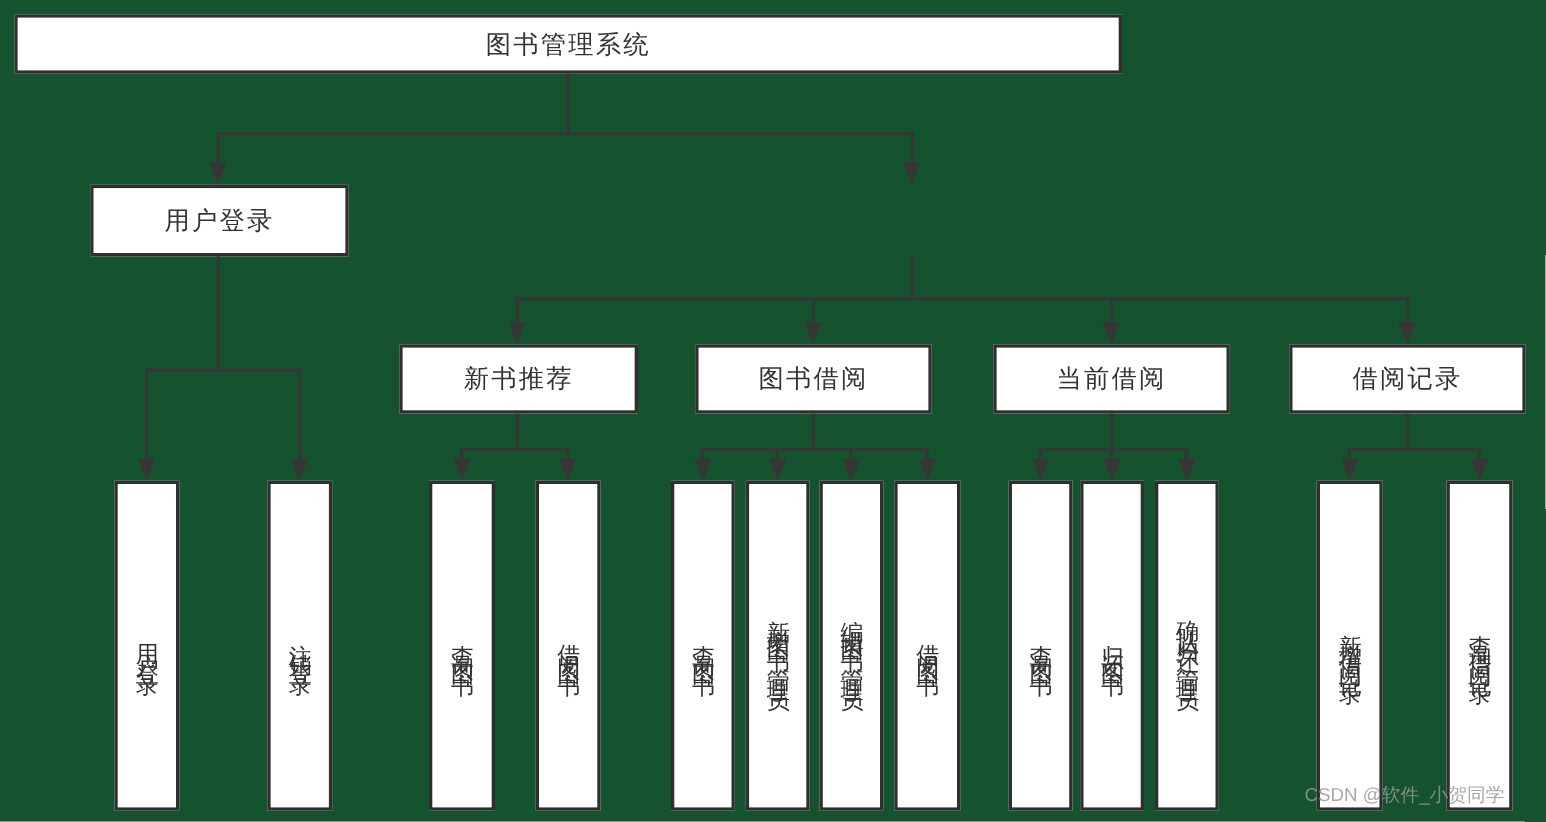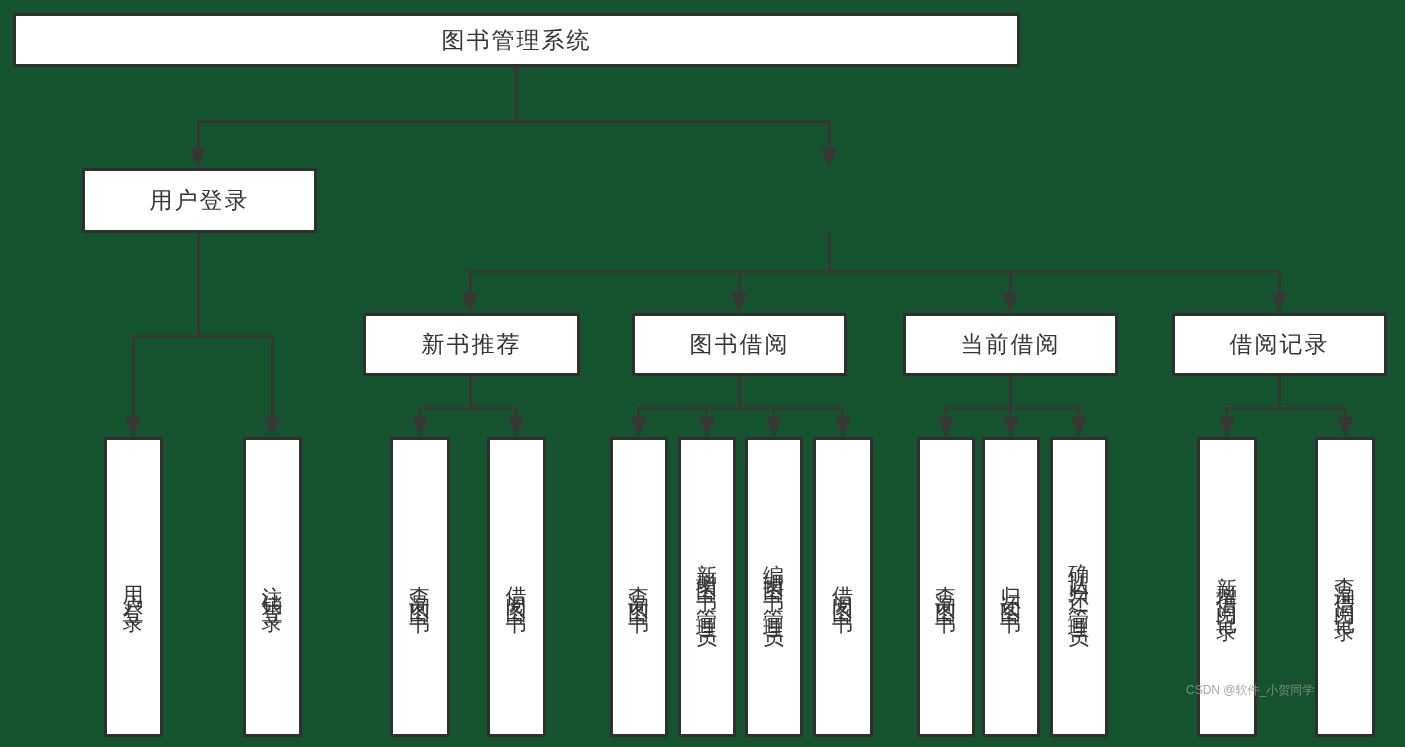--- a/index.html
+++ b/index.html
@@ -47,22 +47,22 @@
     position: absolute;
     width: 0;
     height: 0;
     border-left: 8px solid transparent;
     border-right: 8px solid transparent;
     border-top: 20px solid #363636;
   }
   .watermark {
     position: absolute;
     left: 1186px;
-    top: 682px;
-    font-size: 12px;
+    top: 711px;
+    font-size: 17px;
     color: rgba(150, 150, 150, 0.85);
     white-space: nowrap;
     z-index: 5;
   }
 </style>
 </head>
 <body>
 
 <div id="stage">
 

